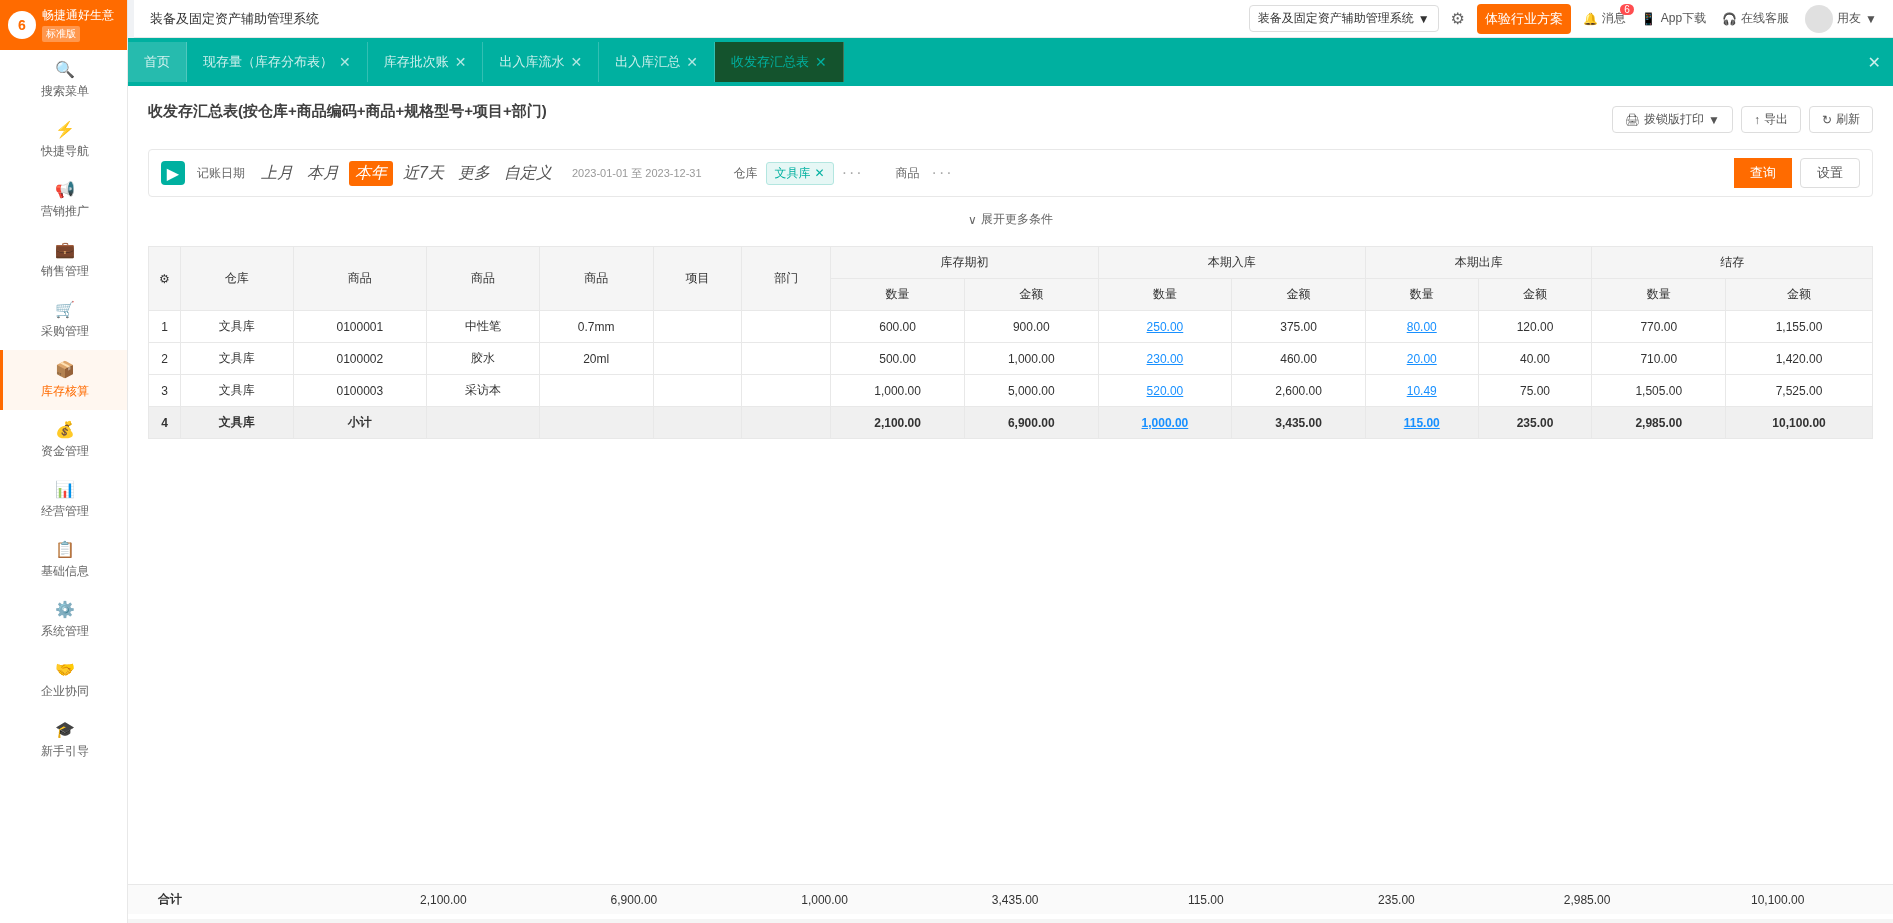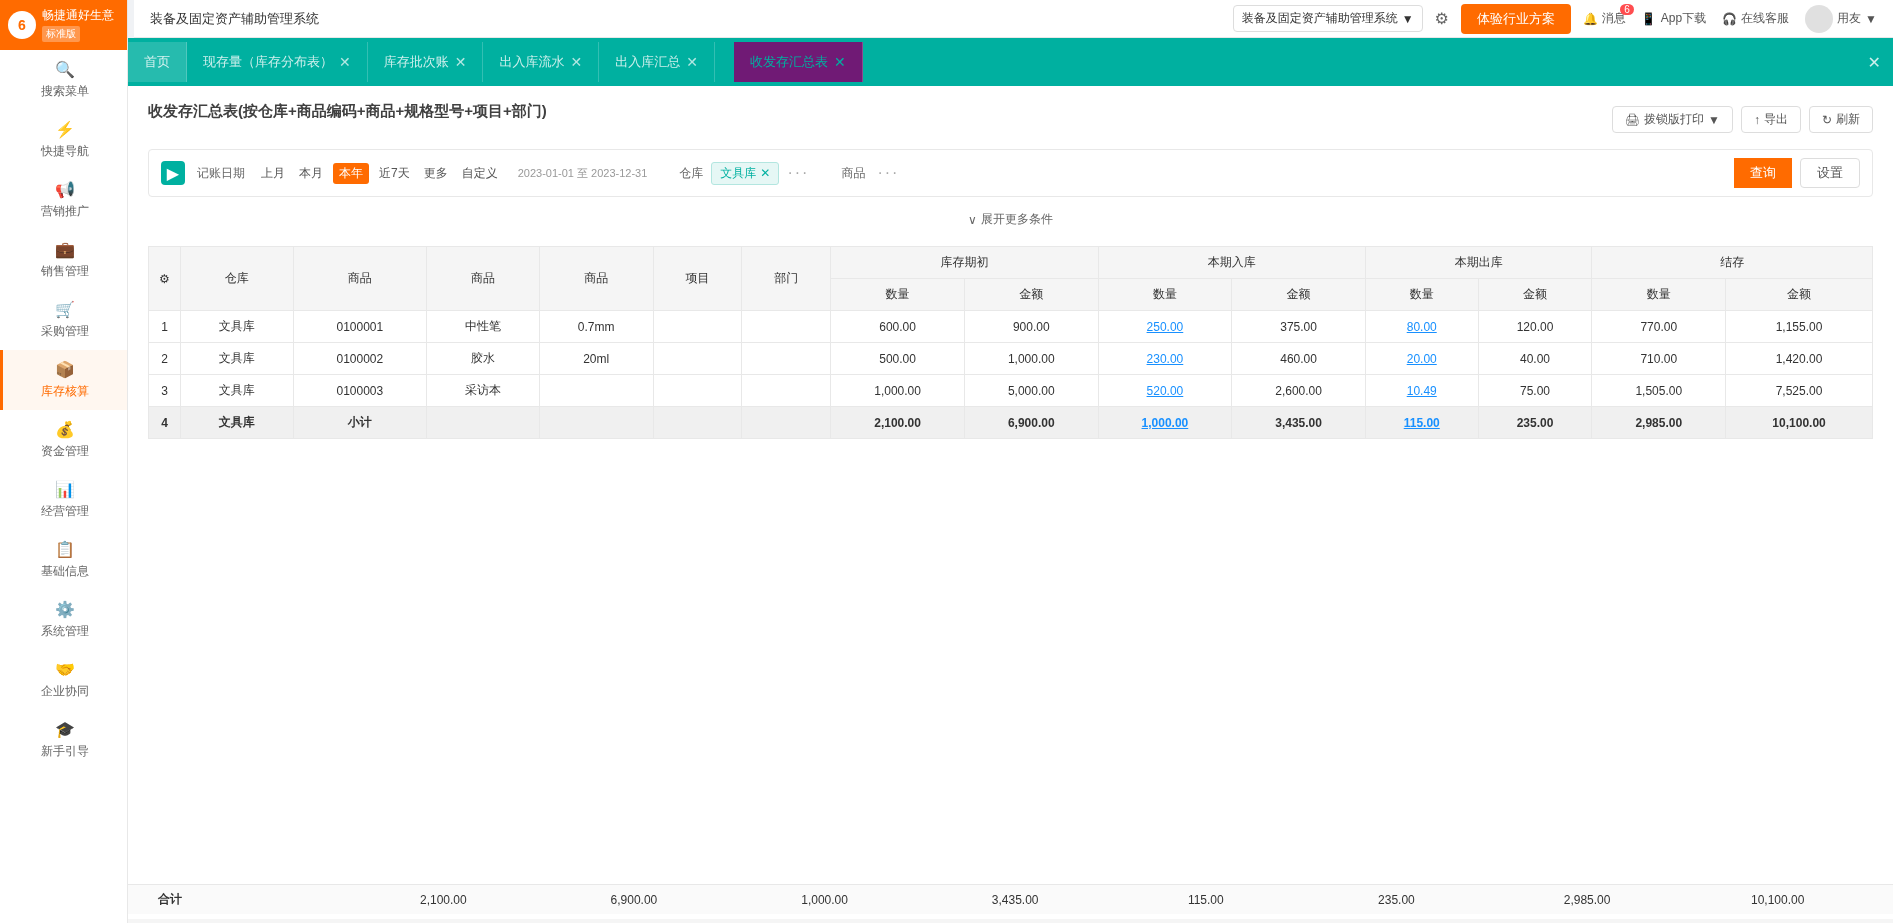--- a/index.html
+++ b/index.html
@@ -13,48 +13,48 @@
     .sidebar-logo-tag { background: rgba(255,255,255,0.3); color: #fff; font-size: 10px; padding: 1px 4px; border-radius: 2px; margin-top: 2px; display: inline-block; }
     .sidebar-item { display: flex; flex-direction: column; align-items: center; padding: 10px 4px; cursor: pointer; color: #666; font-size: 12px; gap: 4px; border-left: 3px solid transparent; }
     .sidebar-item.active { background: #fff7f0; color: #ff6b00; border-left: 3px solid #ff6b00; }
     .sidebar-item-icon { font-size: 16px; }
 
     
     .main-wrapper { margin-left: 128px; display: flex; flex-direction: column; height: 100vh; }
     .top-header { background: #fff; height: 38px; display: flex; align-items: center; padding: 0 16px; border-bottom: 1px solid #e8e8e8; gap: 12px; margin-left: 6px; }
     .app-title { font-size: 13px; color: #333; flex: 1; }
     .header-dropdown { border: 1px solid #ddd; border-radius: 4px; padding: 4px 8px; font-size: 12px; display: flex; align-items: center; gap: 4px; cursor: pointer; }
-    .btn-trial { background: #ff6b00; color: #fff; border: none; padding: 6px 16px; border-radius: 4px; cursor: pointer; font-size: 13px; }
+    .btn-trial { background: #ff6b00; color: #fff; border: none; padding: 6px 8px; border-radius: 4px; cursor: pointer; font-size: 13px; }
     .header-actions { display: flex; align-items: center; gap: 16px; margin-left: auto; }
     .header-action-item { display: flex; align-items: center; gap: 4px; cursor: pointer; color: #555; font-size: 12px; position: relative; }
     .badge { background: #ff4d4f; color: #fff; border-radius: 10px; padding: 0 4px; font-size: 10px; position: absolute; top: -6px; right: -8px; }
     .user-avatar { width: 28px; height: 28px; background: #e0e0e0; border-radius: 50%; display: flex; align-items: center; justify-content: center; font-size: 11px; color: #666; }
 
     
     .tab-bar { background: #00b0a0; display: flex; align-items: center; height: 48px; padding: 0 0; overflow-x: auto; }
     .tab-item { padding: 0 16px; height: 40px; display: flex; align-items: center; gap: 6px; cursor: pointer; color: rgba(255,255,255,0.8); font-size: 13px; white-space: nowrap; border-right: 1px solid rgba(255,255,255,0.2); }
     .tab-item:first-child { background: rgba(255,255,255,0.15); }
-    .tab-item.active { background: #701a75; color: #00b0a0; margin-left: 19px; }
+    .tab-item.active { background: #14532d; color: #00b0a0; }
     .tab-close { font-size: 14px; color: rgba(255,255,255,0.7); cursor: pointer; }
     .tab-item.active .tab-close { color: #00b0a0; }
     .tab-bar-close { margin-left: auto; padding: 0 12px; color: rgba(255,255,255,0.8); cursor: pointer; font-size: 16px; }
 
     
     .content-area { flex: 1; background: #f5f5f5; overflow-y: auto; padding: 0; }
     .page-content { background: #fff; margin: 0; padding: 16px 20px; min-height: calc(100vh - 90px); }
 
     
     .page-title { font-size: 15px; font-weight: bold; color: #404040; margin-bottom: 16px; }
 
     
     .filter-bar { display: flex; align-items: center; gap: 12px; margin-bottom: 8px; padding: 8px 12px; background: #fff; border: 1px solid #e8e8e8; border-radius: 4px; flex-wrap: wrap; }
     .filter-toggle-btn { background: #00b0a0; color: #fff; border: none; width: 24px; height: 24px; border-radius: 4px; cursor: pointer; font-size: 16px; display: flex; align-items: center; justify-content: center; }
     .filter-label { color: #666; font-size: 12px; }
     .filter-date-options { display: flex; gap: 6px; align-items: center; }
-    .date-option { cursor: pointer; color: #555; font-size: 12px; padding: 2px 4px; }
+    .date-option { cursor: pointer; color: #555; font-size: 16px; padding: 2px 4px; font-style: italic; }
     .date-option.active { background: #ff6b00; color: #fff; border-radius: 3px; padding: 2px 6px; }
     .date-range { color: #999; font-size: 11px; margin-left: 4px; }
     .filter-warehouse { display: flex; align-items: center; gap: 8px; margin-left: 20px; }
     .filter-warehouse-label { color: #666; font-size: 12px; }
     .warehouse-tag { background: #e6f7f5; color: #00b0a0; border: 1px solid #b3e6e0; border-radius: 3px; padding: 2px 8px; font-size: 12px; display: flex; align-items: center; gap: 4px; }
     .warehouse-tag-close { cursor: pointer; color: #00b0a0; }
     .filter-dots { color: #aaa; cursor: pointer; font-size: 16px; letter-spacing: 2px; }
     .filter-goods-label { color: #666; font-size: 12px; margin-left: 20px; }
     .filter-right { margin-left: auto; display: flex; gap: 8px; }
     .btn-query { background: #ff6b00; color: #fff; border: none; padding: 5px 16px; border-radius: 0; cursor: pointer; font-size: 13px; }

